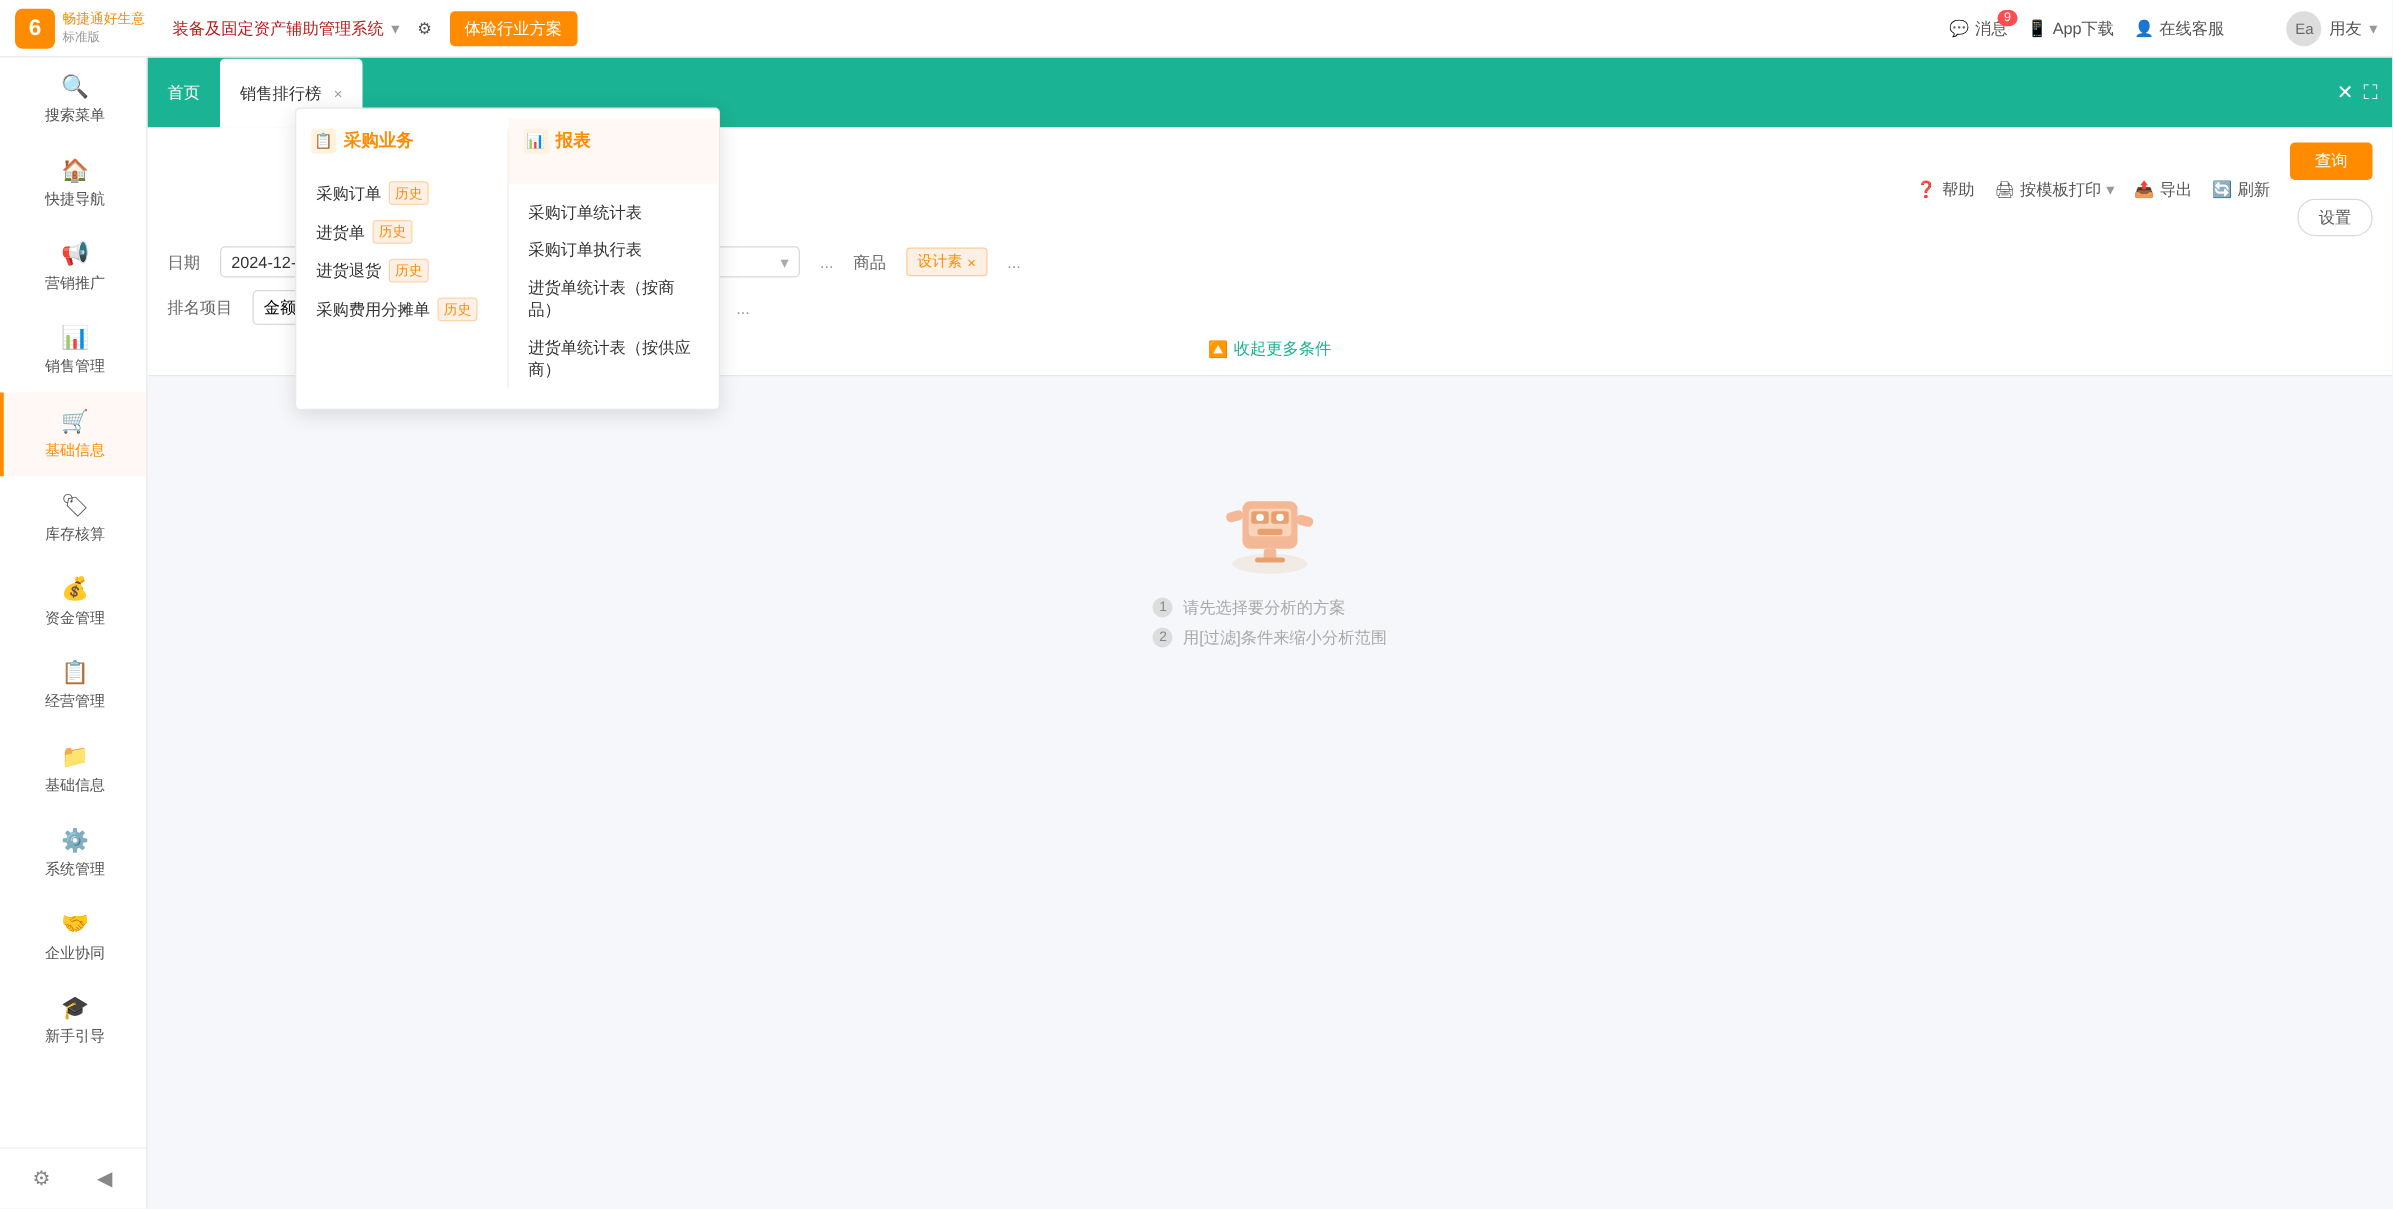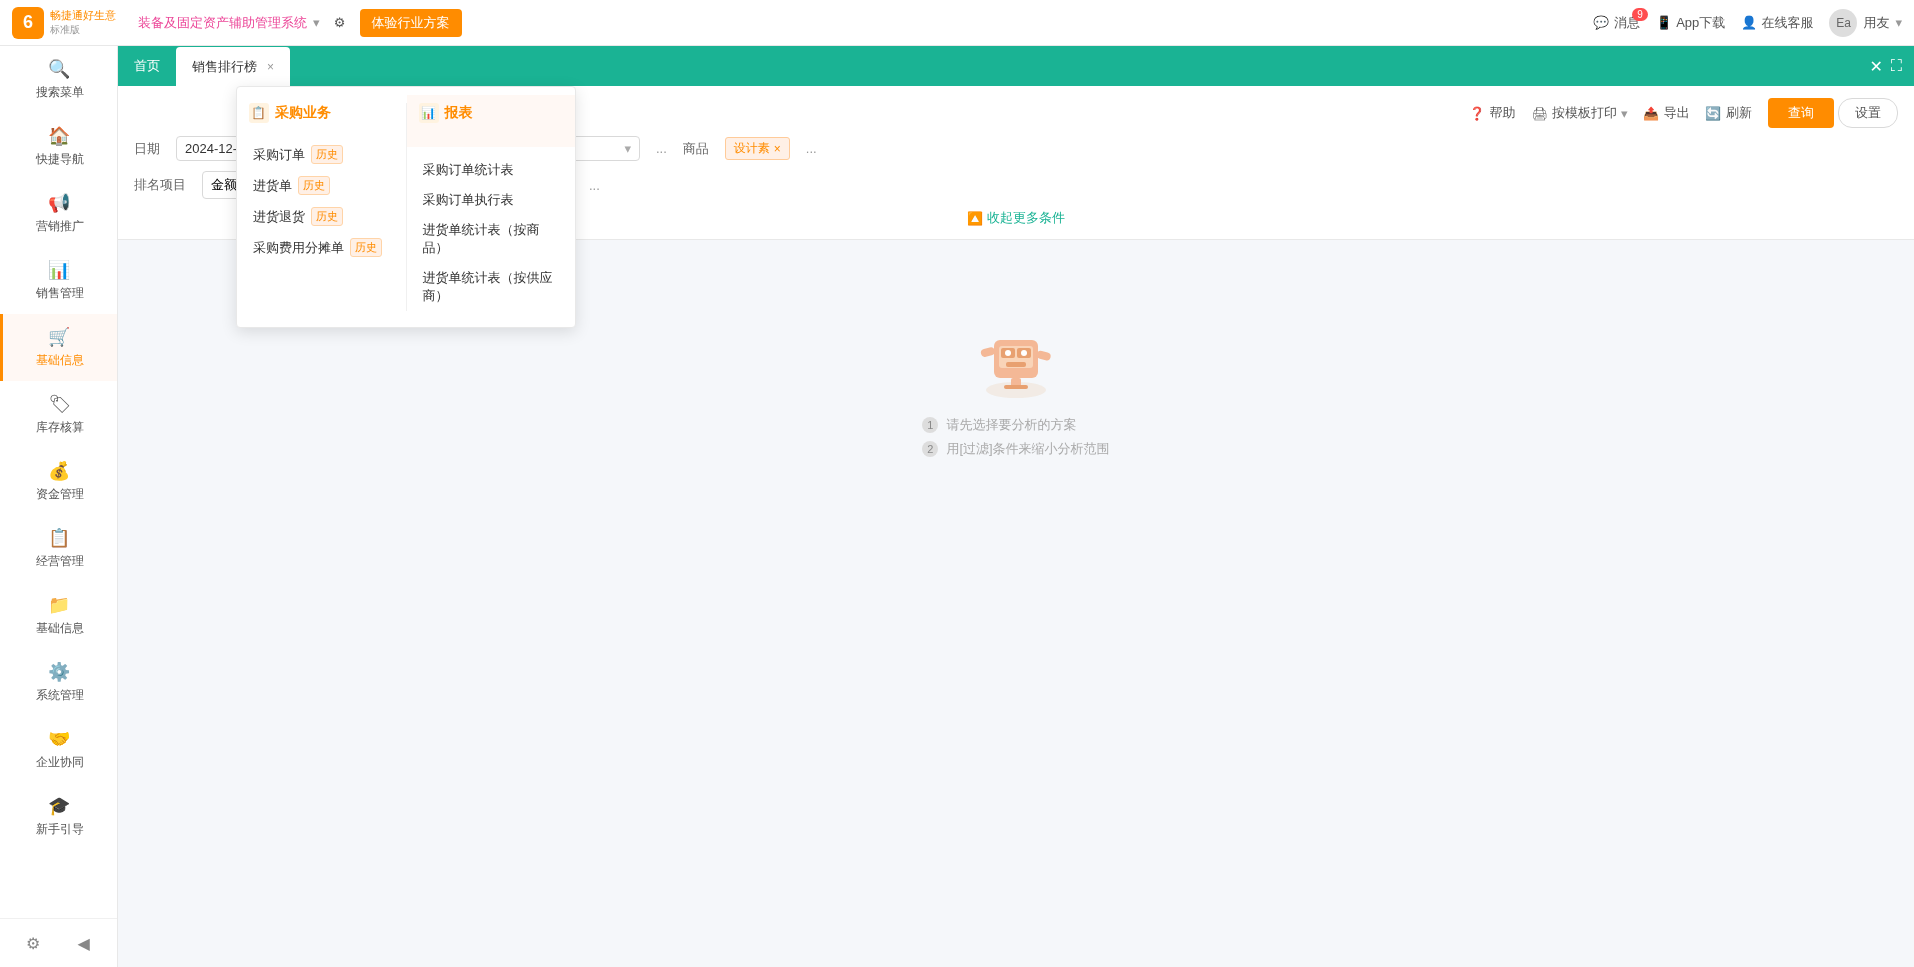--- a/index.html
+++ b/index.html
@@ -45,21 +45,21 @@
       color: #999;
     }
     .system-title-area {
       display: flex;
       align-items: center;
       gap: 6px;
       flex: 1;
     }
     .system-title {
       font-size: 13px;
-      color: #ec4899;
+      color: #b91c1c;
     }
     .header-actions {
       display: flex;
       align-items: center;
       gap: 16px;
       margin-left: auto;
     }
     .header-action-item {
       display: flex;
       align-items: center;
@@ -102,20 +102,21 @@
     .user-avatar {
       width: 28px;
       height: 28px;
       border-radius: 50%;
       background: #ddd;
       display: flex;
       align-items: center;
       justify-content: center;
       font-size: 12px;
       color: #666;
+      margin-left: 34px;
     }
 
     
     .main-layout {
       display: flex;
       flex: 1;
       overflow: hidden;
     }
 
     
@@ -160,21 +161,21 @@
     .content-area {
       flex: 1;
       display: flex;
       flex-direction: column;
       overflow: hidden;
       position: relative;
     }
 
     
     .tab-bar {
-      height: 40px;
+      height: 56px;
       background: #1ab394;
       display: flex;
       align-items: center;
       padding: 0;
       flex-shrink: 0;
     }
     .tab-item {
       height: 100%;
       display: flex;
       align-items: center;
@@ -529,21 +530,21 @@
             <span style="color:#999;">▾</span>
           </div>
           <div class="filter-toolbar-btn">
             <span>📤</span>
             <span>导出</span>
           </div>
           <div class="filter-toolbar-btn">
             <span>🔄</span>
             <span>刷新</span>
           </div>
-          <div style="display:flex;flex-direction:row;gap:4px;align-items:flex-end;">
+          <div style="display:flex;flex-direction:column;gap:15px;align-items:flex-end;">
             <button class="query-btn">查询</button>
             <button class="settings-btn">设置</button>
           </div>
         </div>
 
         <div class="filter-row">
           <span class="filter-label">日期</span>
           <div class="filter-select" style="min-width:200px;">
             <span style="color:#333;">2024-12-31</span>
             <span style="color:#aaa;font-size:11px;margin-left:4px;">近7天 更多 自定义</span>

